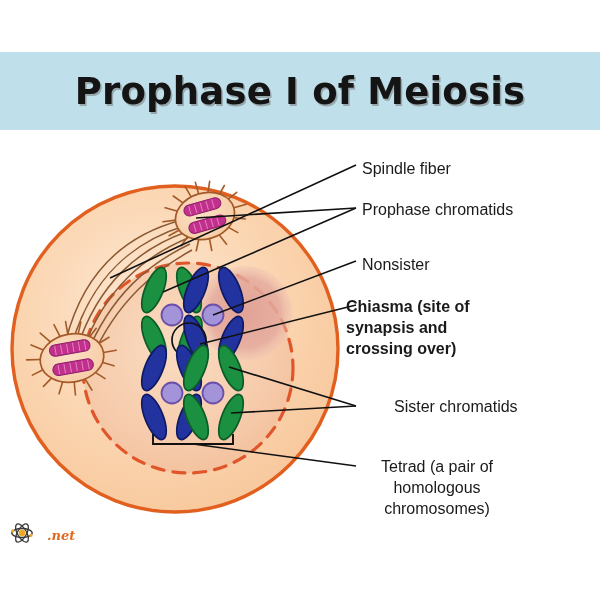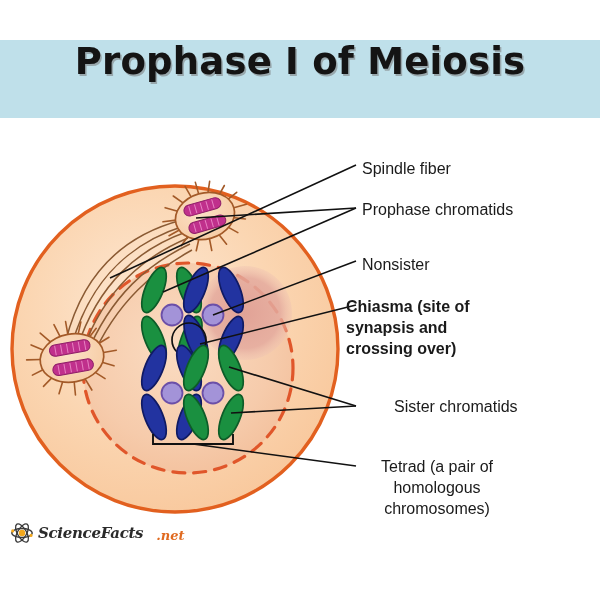--- a/index.html
+++ b/index.html
@@ -17,25 +17,26 @@
   #stage {
     position: relative;
     width: 600px;
     height: 600px;
     background: #ffffff;
   }
   
   #title-band {
     position: absolute;
     left: 0;
-    top: 40px;
+    top: 52px;
     width: 600px;
     height: 78px;
     background: #bfe0ea;
     display: flex;
+    align-items: center;
     justify-content: center;
   }
   #title-text {
     font-family: "DejaVu Sans", sans-serif;
     font-size: 37px;
     font-weight: bold;
     color: #141414;
     letter-spacing: 0.2px;
     text-shadow: 1.5px 1.5px 0 rgba(120,120,120,0.55);
     white-space: nowrap;
@@ -297,17 +298,16 @@
     <svg id="logo-mark" viewBox="0 0 40 40">
       <g stroke="#3a3a3a" stroke-width="2.2" fill="none">
         <ellipse cx="20" cy="20" rx="17" ry="7.5"></ellipse>
         <ellipse cx="20" cy="20" rx="17" ry="7.5" transform="rotate(60,20,20)"></ellipse>
         <ellipse cx="20" cy="20" rx="17" ry="7.5" transform="rotate(120,20,20)"></ellipse>
       </g>
       <circle cx="20" cy="20" r="5.4" fill="#f2a81e"></circle>
       <circle cx="4.5" cy="16.5" r="2.6" fill="#f2a81e"></circle>
       <circle cx="35" cy="24" r="2.6" fill="#f2a81e"></circle>
     </svg>
-    <span id="logo-text">ScienceFacts</span>
     <span id="logo-tld">.net</span>
   </div>
 
 </div>
 
 </body></html>

